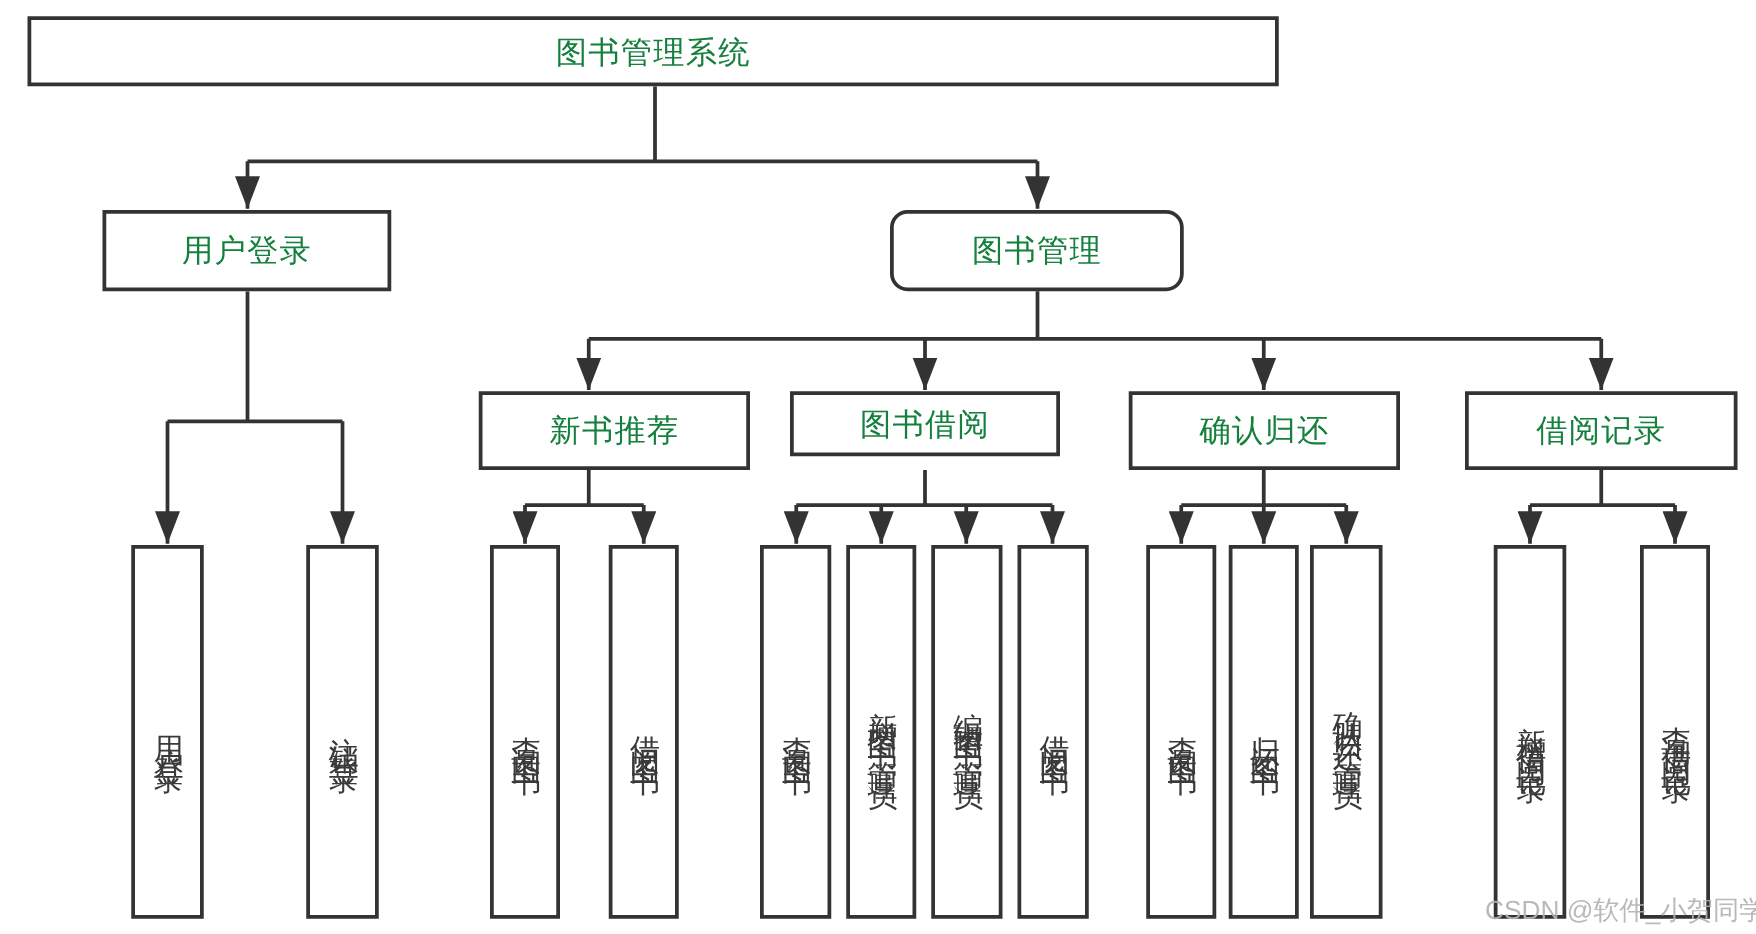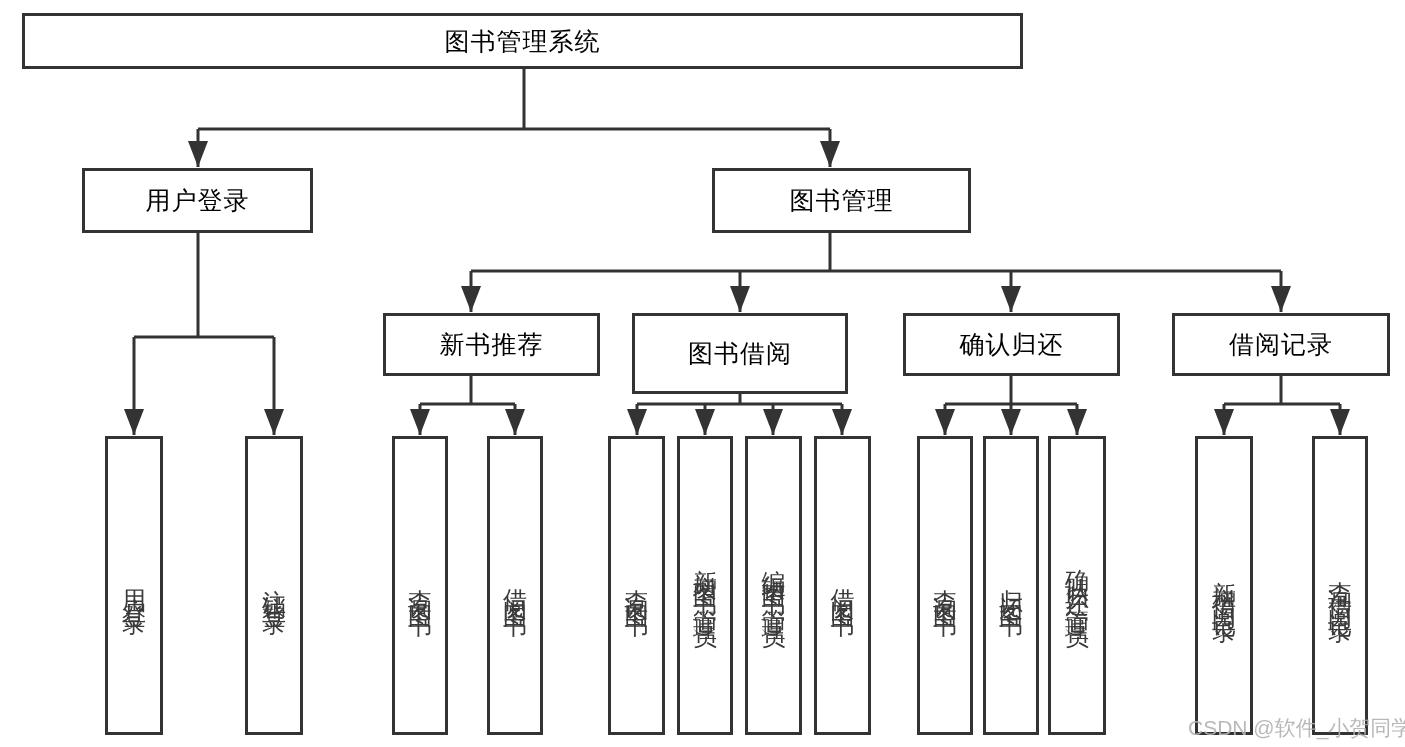--- a/index.html
+++ b/index.html
@@ -14,21 +14,21 @@
     position: absolute; left: 0; top: 0;
     width: 1405px; height: 747px;
     z-index: 0;
   }
   .hbox {
     position: absolute;
     box-sizing: border-box;
     border: 3px solid #333333;
     background: #ffffff;
     display: flex; align-items: center; justify-content: center;
-    font-size: 25px; color: #000000;
+    font-size: 25px; color: #15803d;
     letter-spacing: 1px;
     z-index: 1;
   }
   .vbox {
     position: absolute;
     box-sizing: border-box;
     top: 436px; height: 299px;
     border: 3px solid #333333;
     background: #ffffff;
     display: flex; align-items: center; justify-content: center;
@@ -39,23 +39,23 @@
     text-orientation: mixed;
     font-size: 24px;
     letter-spacing: 8px;
     color: #3a3a3a;
     white-space: nowrap;
     line-height: 1;
   }
   
   #node-root            { left: 22px;   top: 13px;  width: 1001px; height: 56px; }
   #node-user-login      { left: 82px;   top: 168px; width: 231px;  height: 65px; }
-  #node-book-mgmt       { left: 712px;  top: 168px; width: 259px;  height: 65px; }
+  #node-book-mgmt       { left: 712px;  top: 168px; width: 235px;  height: 65px; border-radius: 14px; }
   #node-new-book        { left: 383px;  top: 313px; width: 217px;  height: 63px; }
-  #node-book-borrow     { left: 632px;  top: 313px; width: 216px;  height: 81px; }
+  #node-book-borrow     { left: 632px;  top: 313px; width: 216px;  height: 52px; }
   #node-current-borrow  { left: 903px;  top: 313px; width: 217px;  height: 63px; }
   #node-borrow-record   { left: 1172px; top: 313px; width: 218px;  height: 63px; }
   
   #leaf-ul-login   { left: 105px;  width: 58px; }
   #leaf-ul-logout  { left: 245px;  width: 58px; }
   #leaf-nb-query   { left: 392px;  width: 56px; }
   #leaf-nb-borrow  { left: 487px;  width: 56px; }
   #leaf-bb-query   { left: 608px;  width: 57px; }
   #leaf-bb-add     { left: 677px;  width: 56px; }
   #leaf-bb-edit    { left: 745px;  width: 57px; }

